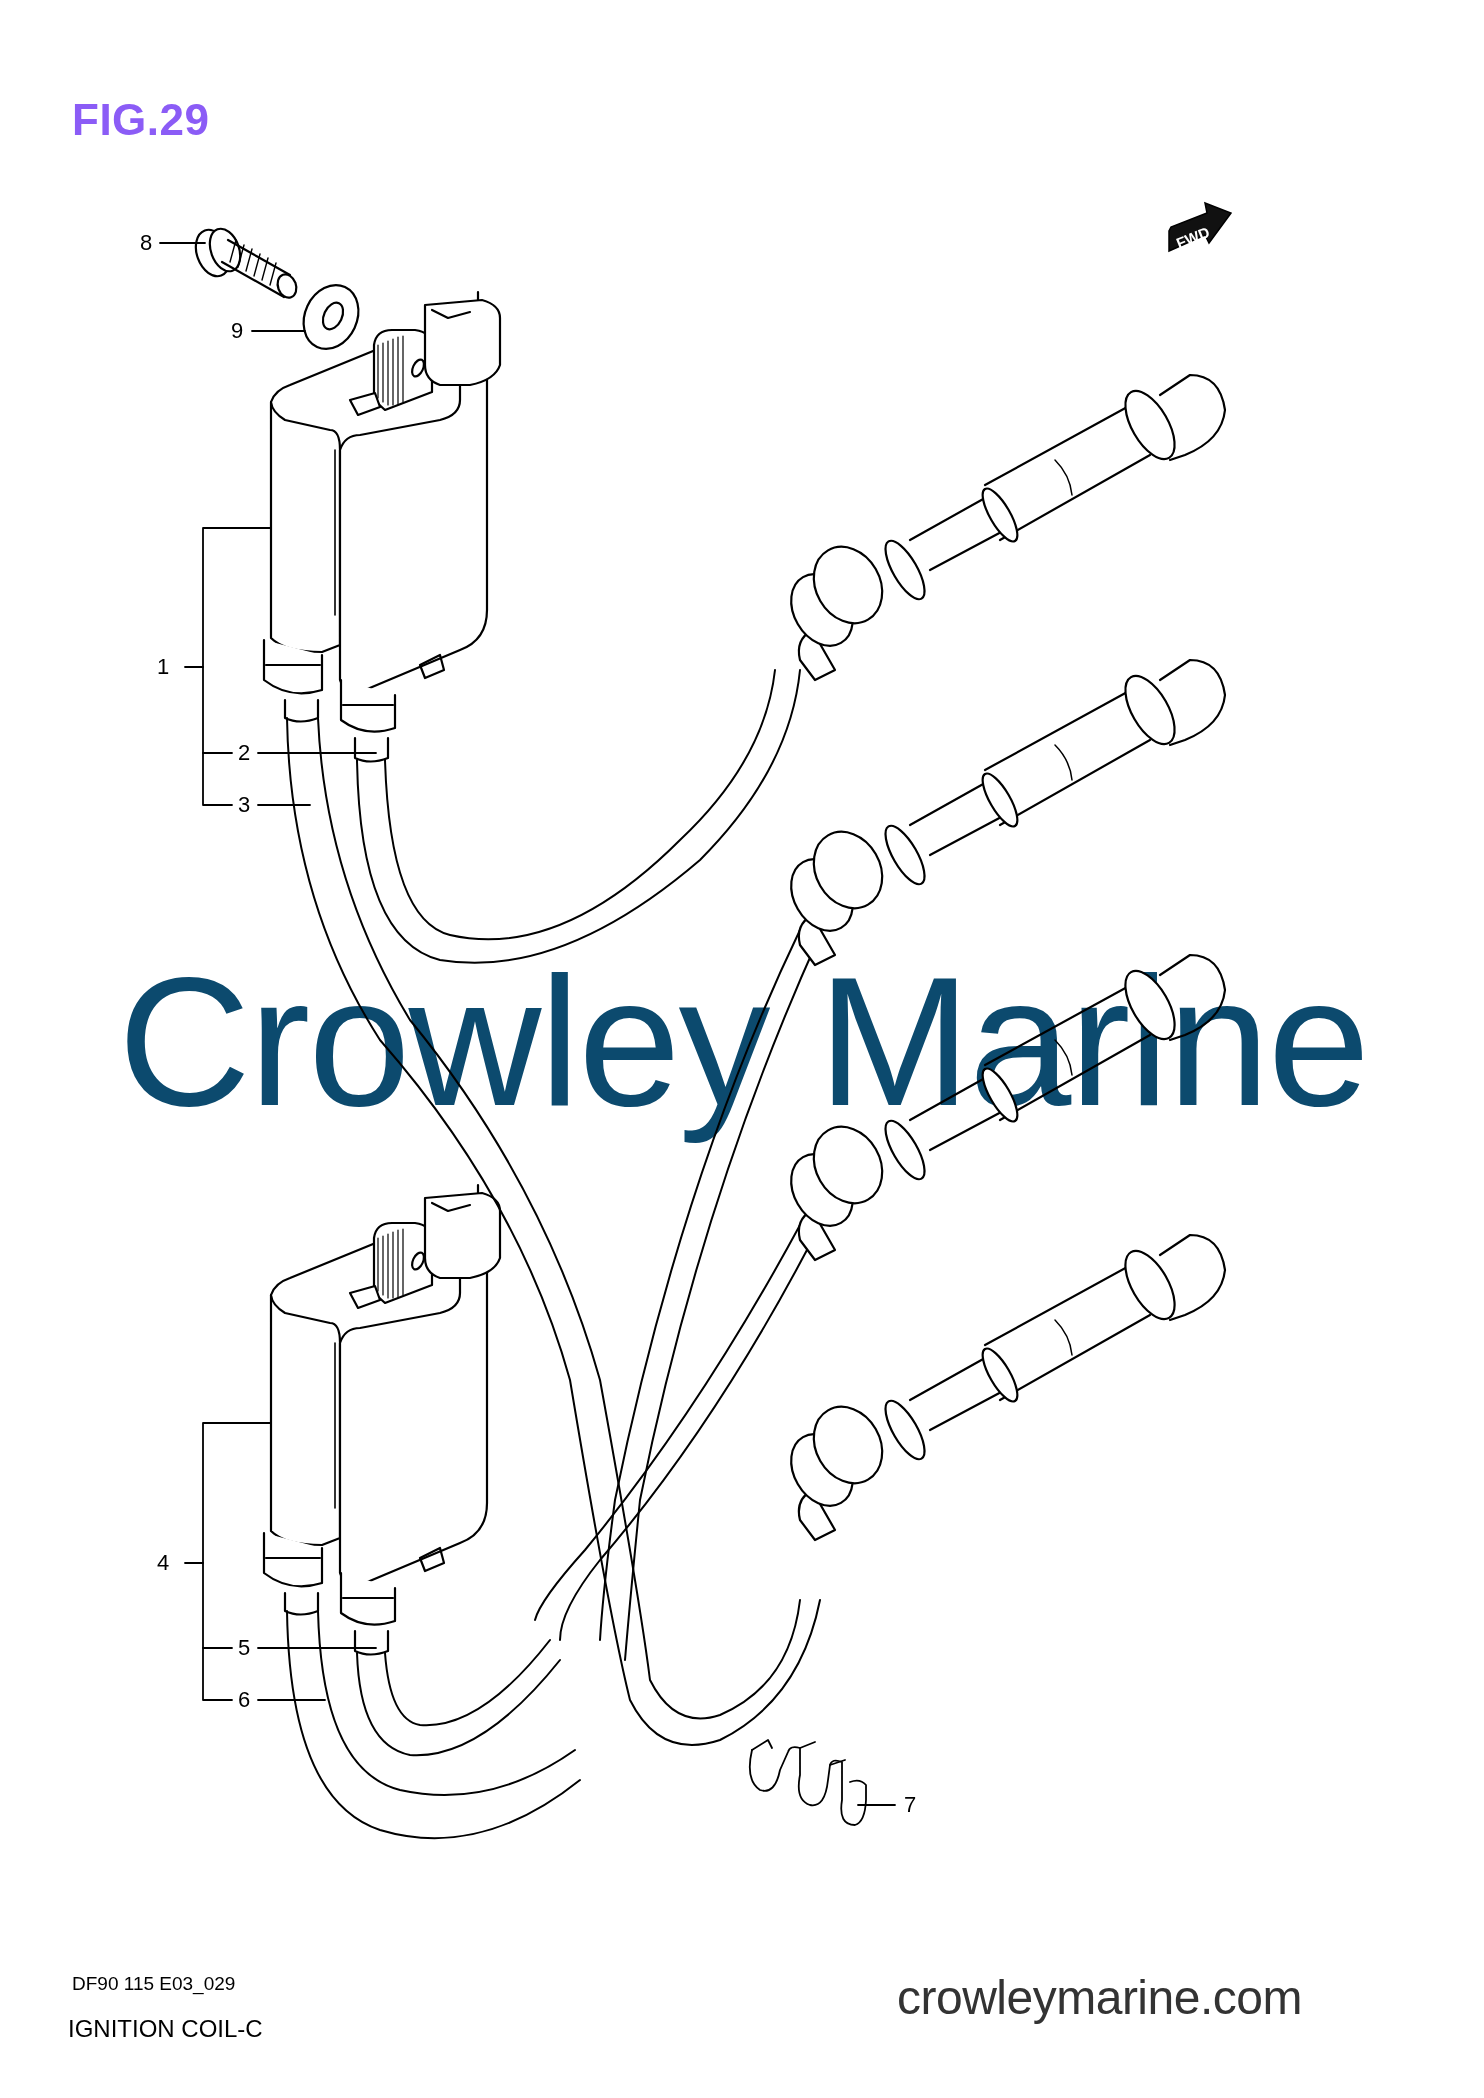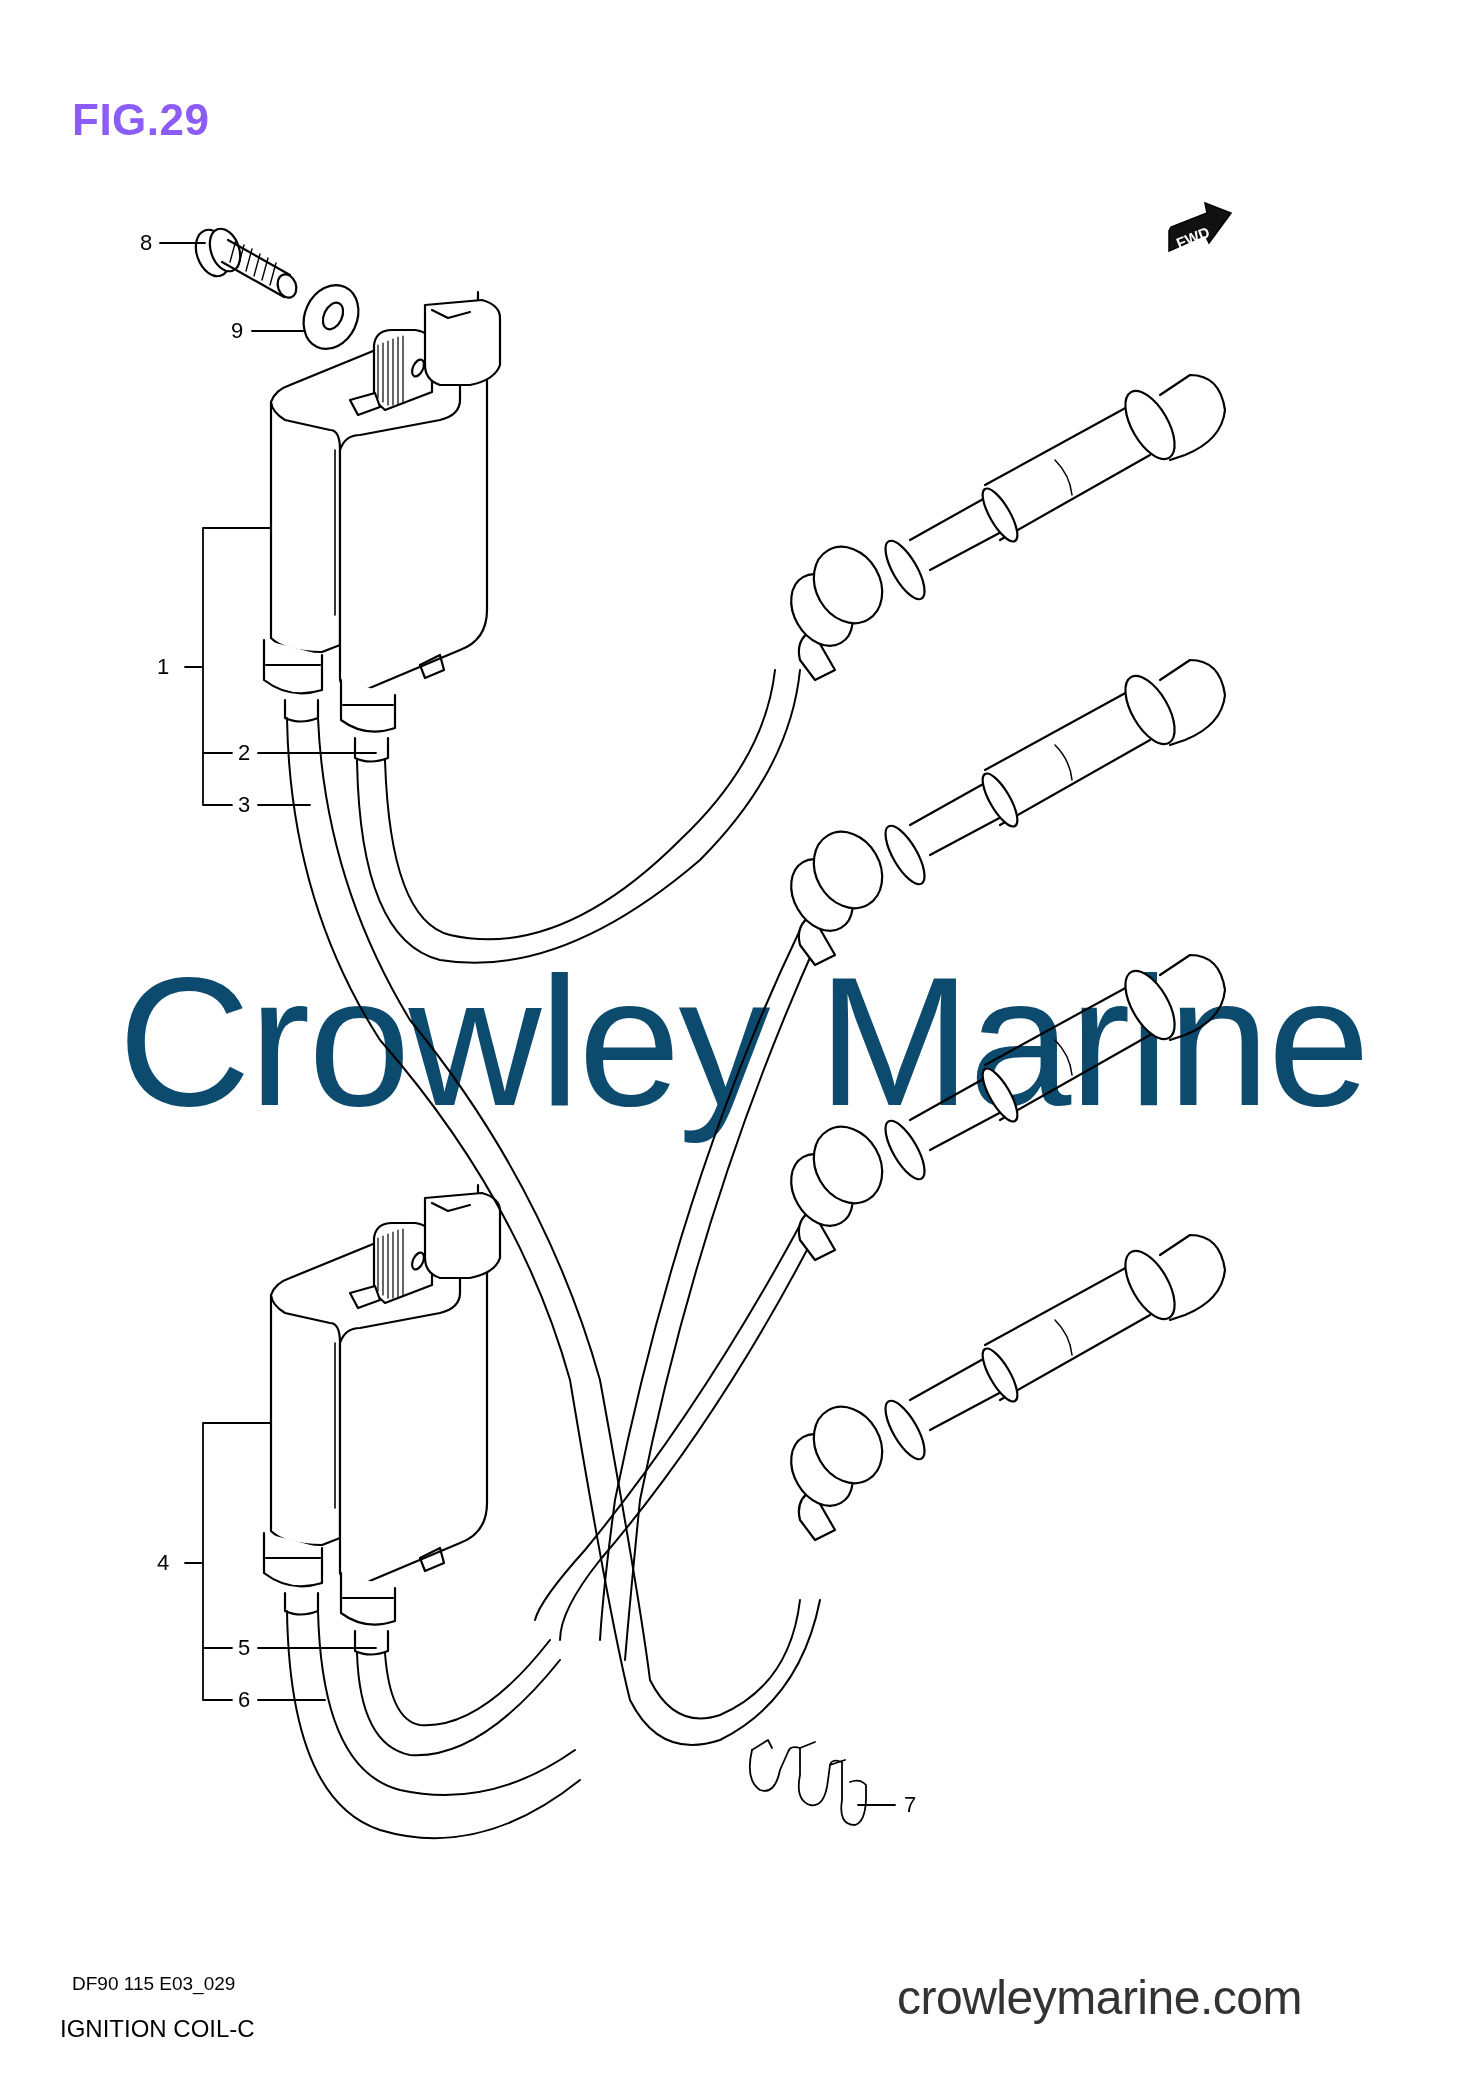--- a/index.html
+++ b/index.html
@@ -2,21 +2,21 @@
 <html><head>
 <meta charset="utf-8">
 <style>
   html, body { margin:0; padding:0; background:#ffffff; }
   body { width:1484px; height:2098px; position:relative; overflow:hidden; font-family:"Liberation Sans", sans-serif; }
   .fig-title { position:absolute; left:72px; top:95px; font-size:44px; font-weight:bold; color:#8b5cf6; letter-spacing:0.5px; }
   .watermark { position:absolute; left:118px; top:935px; font-size:184px; color:#0c4a6e; white-space:nowrap; letter-spacing:-2px; z-index:0; }
   svg.drawing { position:absolute; left:0; top:0; z-index:1; }
   .callout { position:absolute; font-size:22px; color:#000; line-height:1; z-index:2; }
   .footer-code { position:absolute; left:72px; top:1973px; font-size:19px; color:#000; }
-  .footer-name { position:absolute; left:60px; top:2015px; font-size:24px; color:#000; }
+  .footer-name { position:absolute; left:68px; top:2015px; font-size:24px; color:#000; }
   .brand { position:absolute; left:897px; top:1970px; font-size:48px; color:#333333; letter-spacing:-0.5px; }
   .fwd { position:absolute; left:1165px; top:195px; z-index:2; }
   .fwd-text { font-family:"Liberation Sans", sans-serif; font-weight:bold; font-size:15px; fill:#fff; }
 </style>
 </head>
 <body>
 
 <div class="fig-title">FIG.29</div>
 
 <div class="watermark">Crowley Marine</div>

